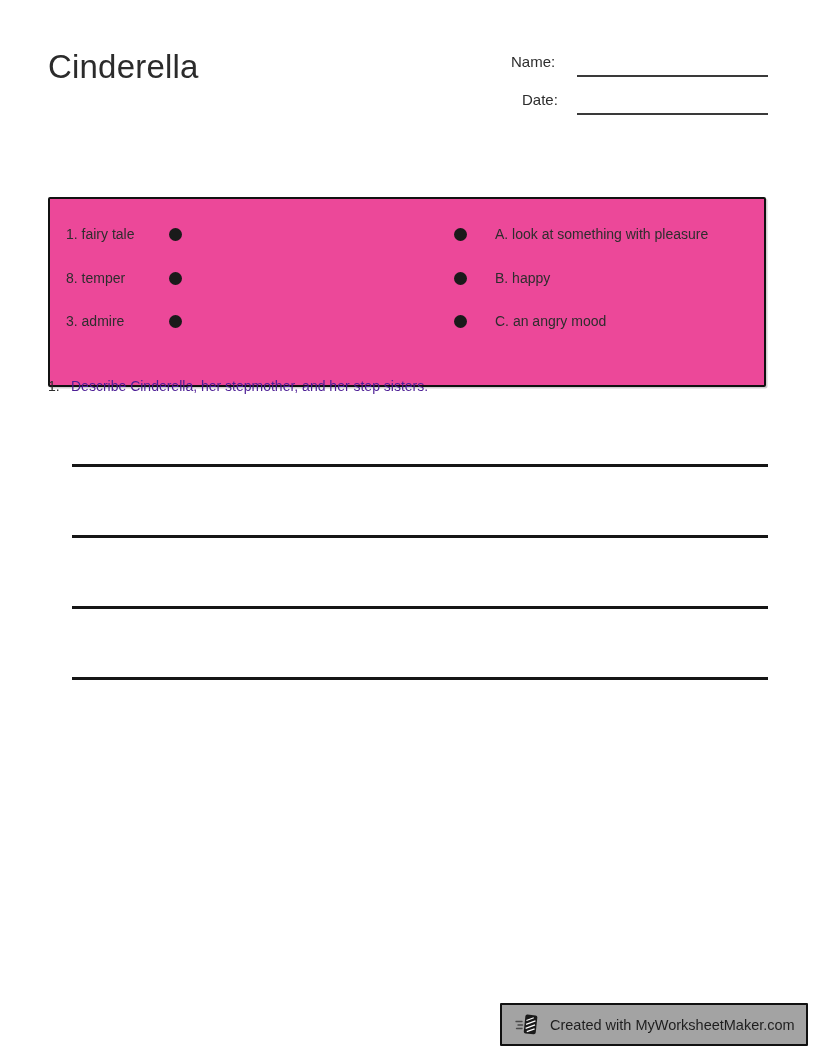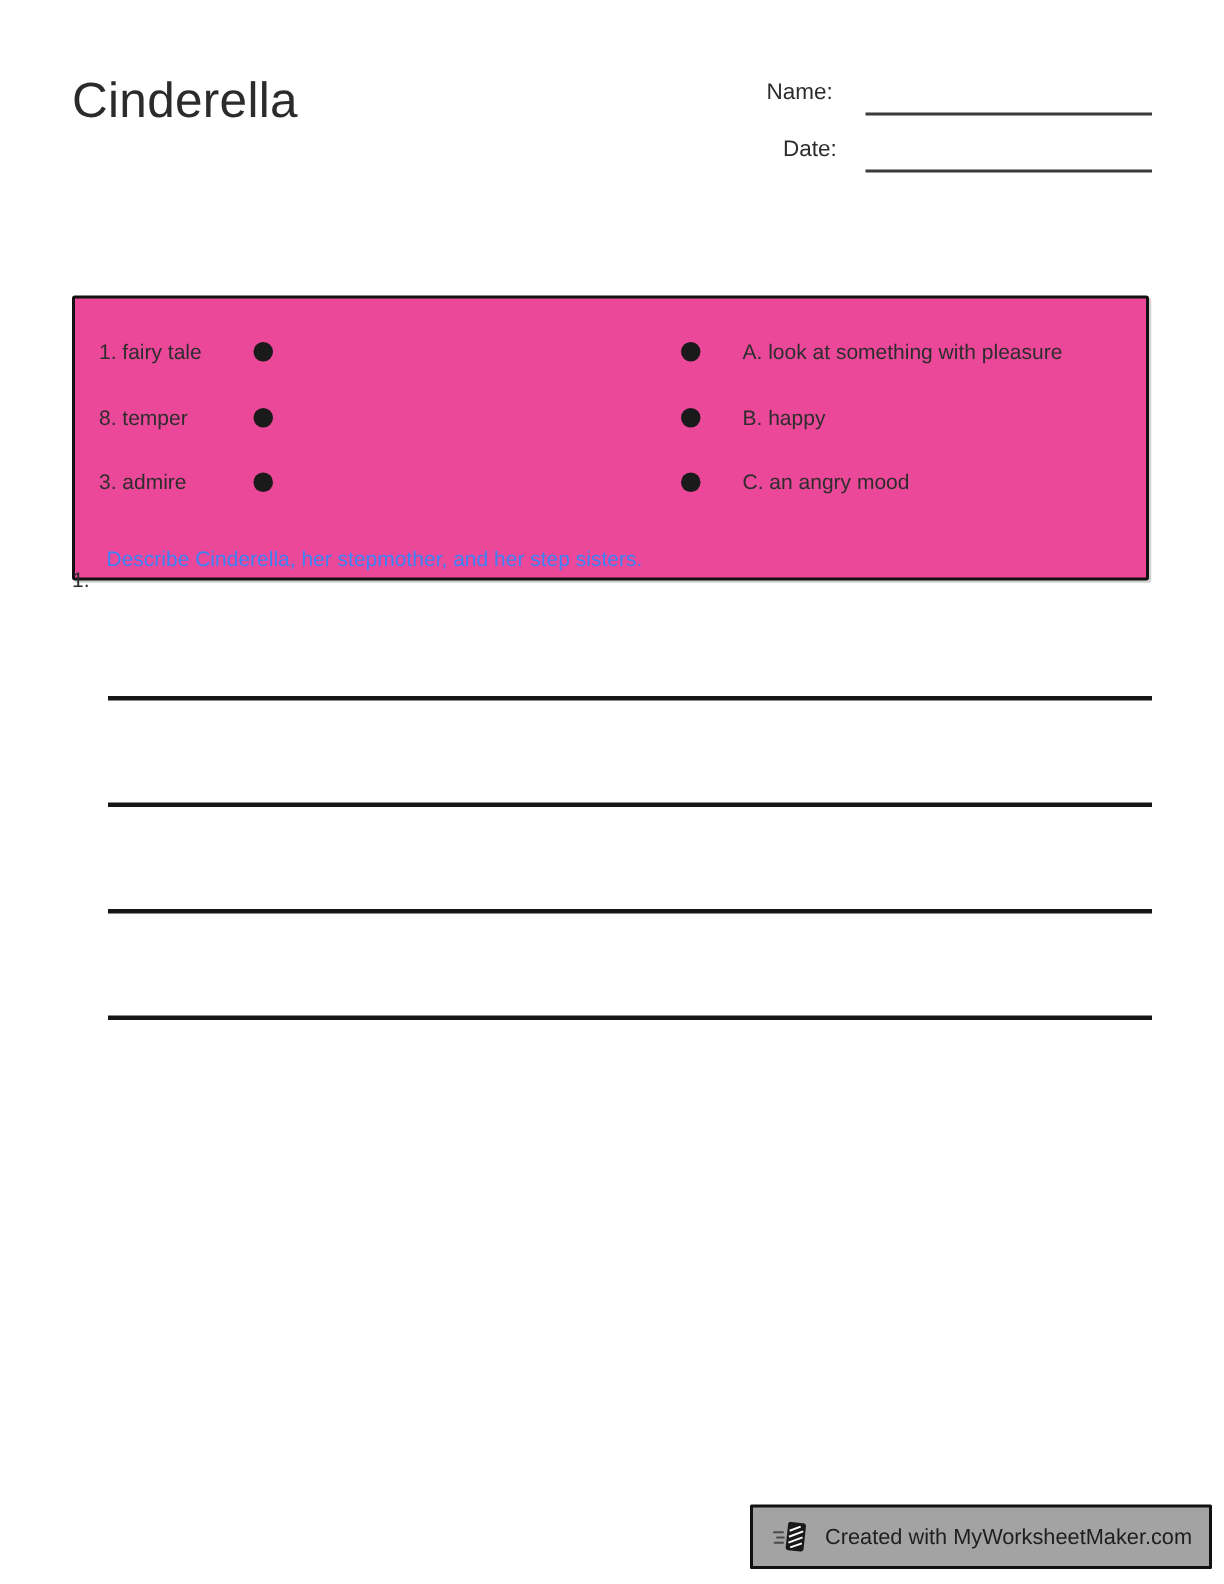--- a/index.html
+++ b/index.html
@@ -100,23 +100,23 @@
   .question-number {
     position: absolute;
     left: 48px;
     top: 378px;
     font-size: 14px;
     color: #2d2d2d;
   }
   .question-text {
     position: absolute;
     left: 71px;
-    top: 364px;
-    font-size: 14px;
-    color: #3b82f6;
+    top: 378px;
+    font-size: 14px;
+    color: #4c1d95;
     white-space: nowrap;
   }
 
   
   .answer-line {
     position: absolute;
     left: 72px;
     width: 696px;
     height: 2.5px;
     background: #161616;

